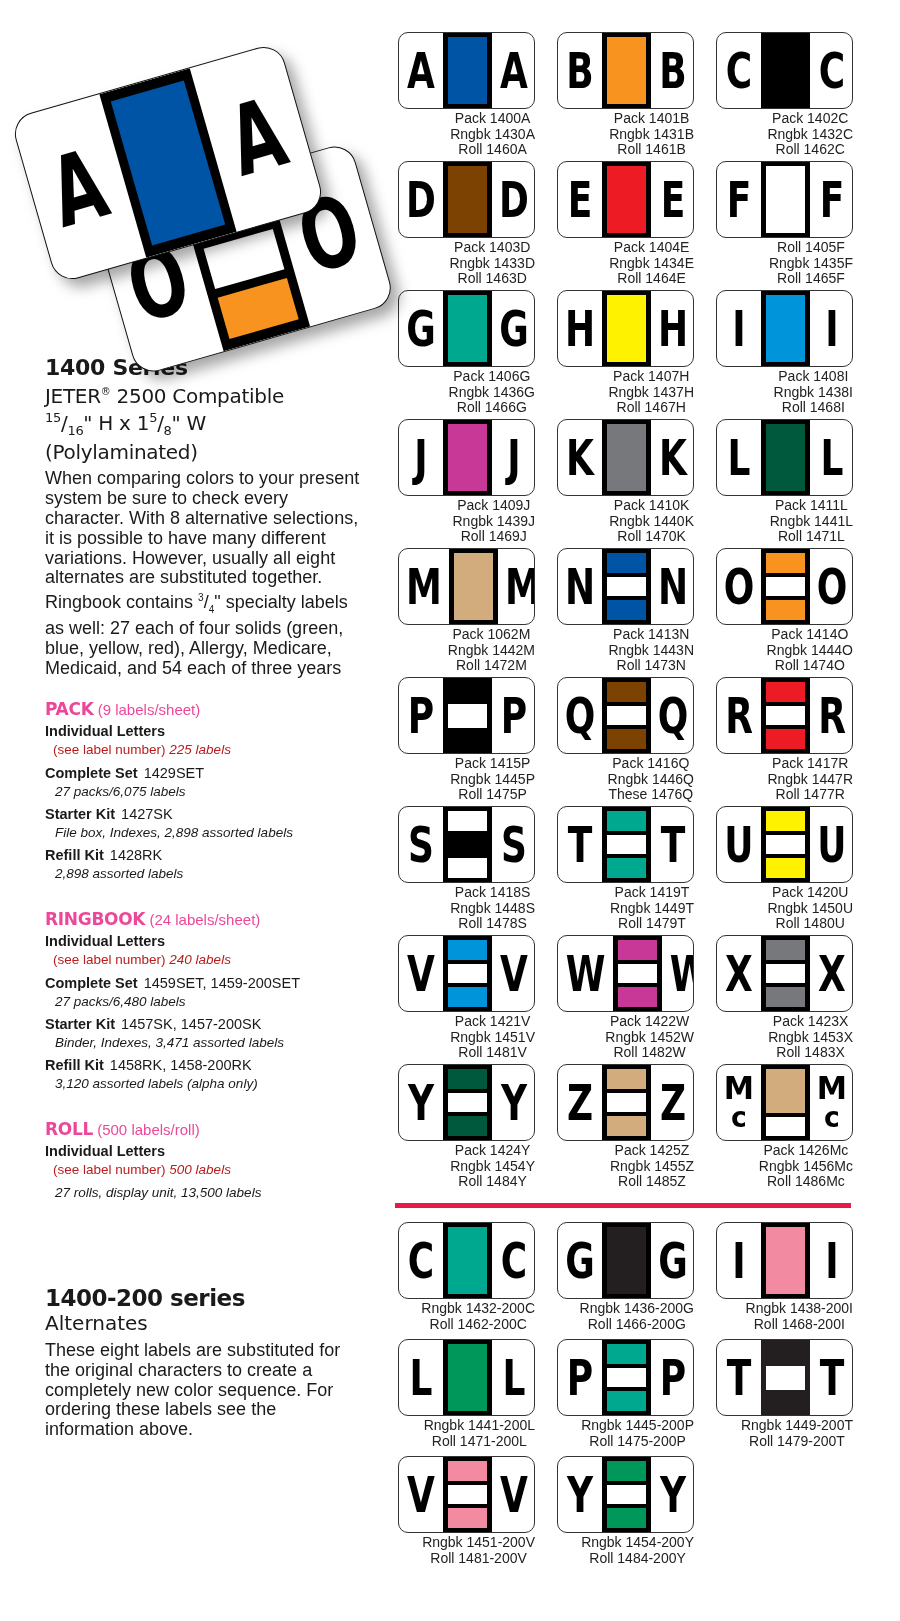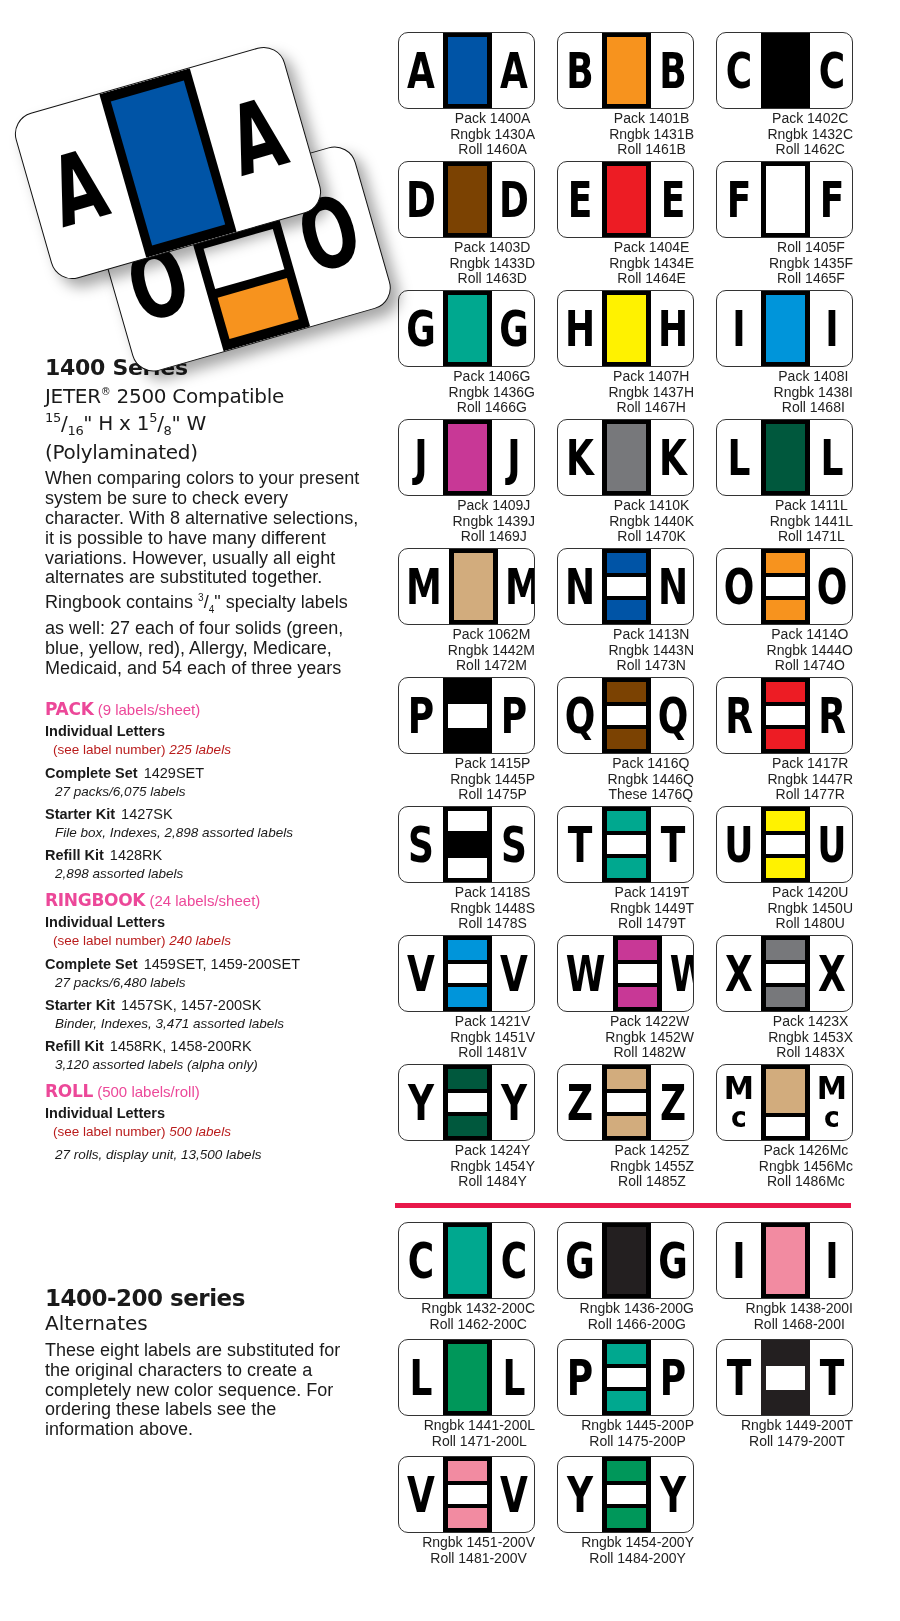--- a/index.html
+++ b/index.html
@@ -29,21 +29,21 @@
   .left { position: absolute; left: 45px; top: 355px; width: 320px; }
   .series-title { font-family: "DejaVu Sans", sans-serif; font-weight: bold; font-size: 22px; color: #1a1a1a; line-height: 26px; letter-spacing: -0.3px; }
   .series-sub { font-family: "DejaVu Sans", sans-serif; font-size: 20px; color: #1a1a1a; line-height: 22px; letter-spacing: -0.3px; }
   .series-sub sup { font-size: 10px; }
   .frac sup, .frac sub { font-size: 13px; }
   .intro { font-family: "Liberation Sans", sans-serif; font-size: 18px; line-height: 19.8px; color: #1a1a1a; margin-top: 6px; }
   .intro .frac sup { font-size: 10px; }
   .intro .frac sub { font-size: 10px; }
 
   .order-block { margin-top: 20px; }
-  .order-block + .order-block { margin-top: 8px; }
+  .order-block + .order-block { margin-top: 27px; }
   .ob-title { font-size: 15px; color: #ec4899; line-height: 20px; }
   .ob-title b { font-family: "DejaVu Sans", sans-serif; font-size: 17px; font-weight: bold; letter-spacing: -0.3px; }
   .ob-item { margin-top: 2px; }
   .ob-item + .ob-item { margin-top: 5px; }
   .ob-head { font-size: 14.5px; line-height: 19px; color: #1a1a1a; font-stretch: condensed; }
   .ob-head b { font-weight: bold; margin-right: 6px; }
   .ob-note { font-size: 13.5px; line-height: 18px; color: #b91c1c; padding-left: 8px; }
   .ob-note i { font-style: italic; }
   .ob-desc { font-size: 13.5px; line-height: 17px; font-style: italic; padding-left: 10px; color: #1a1a1a; }
 

